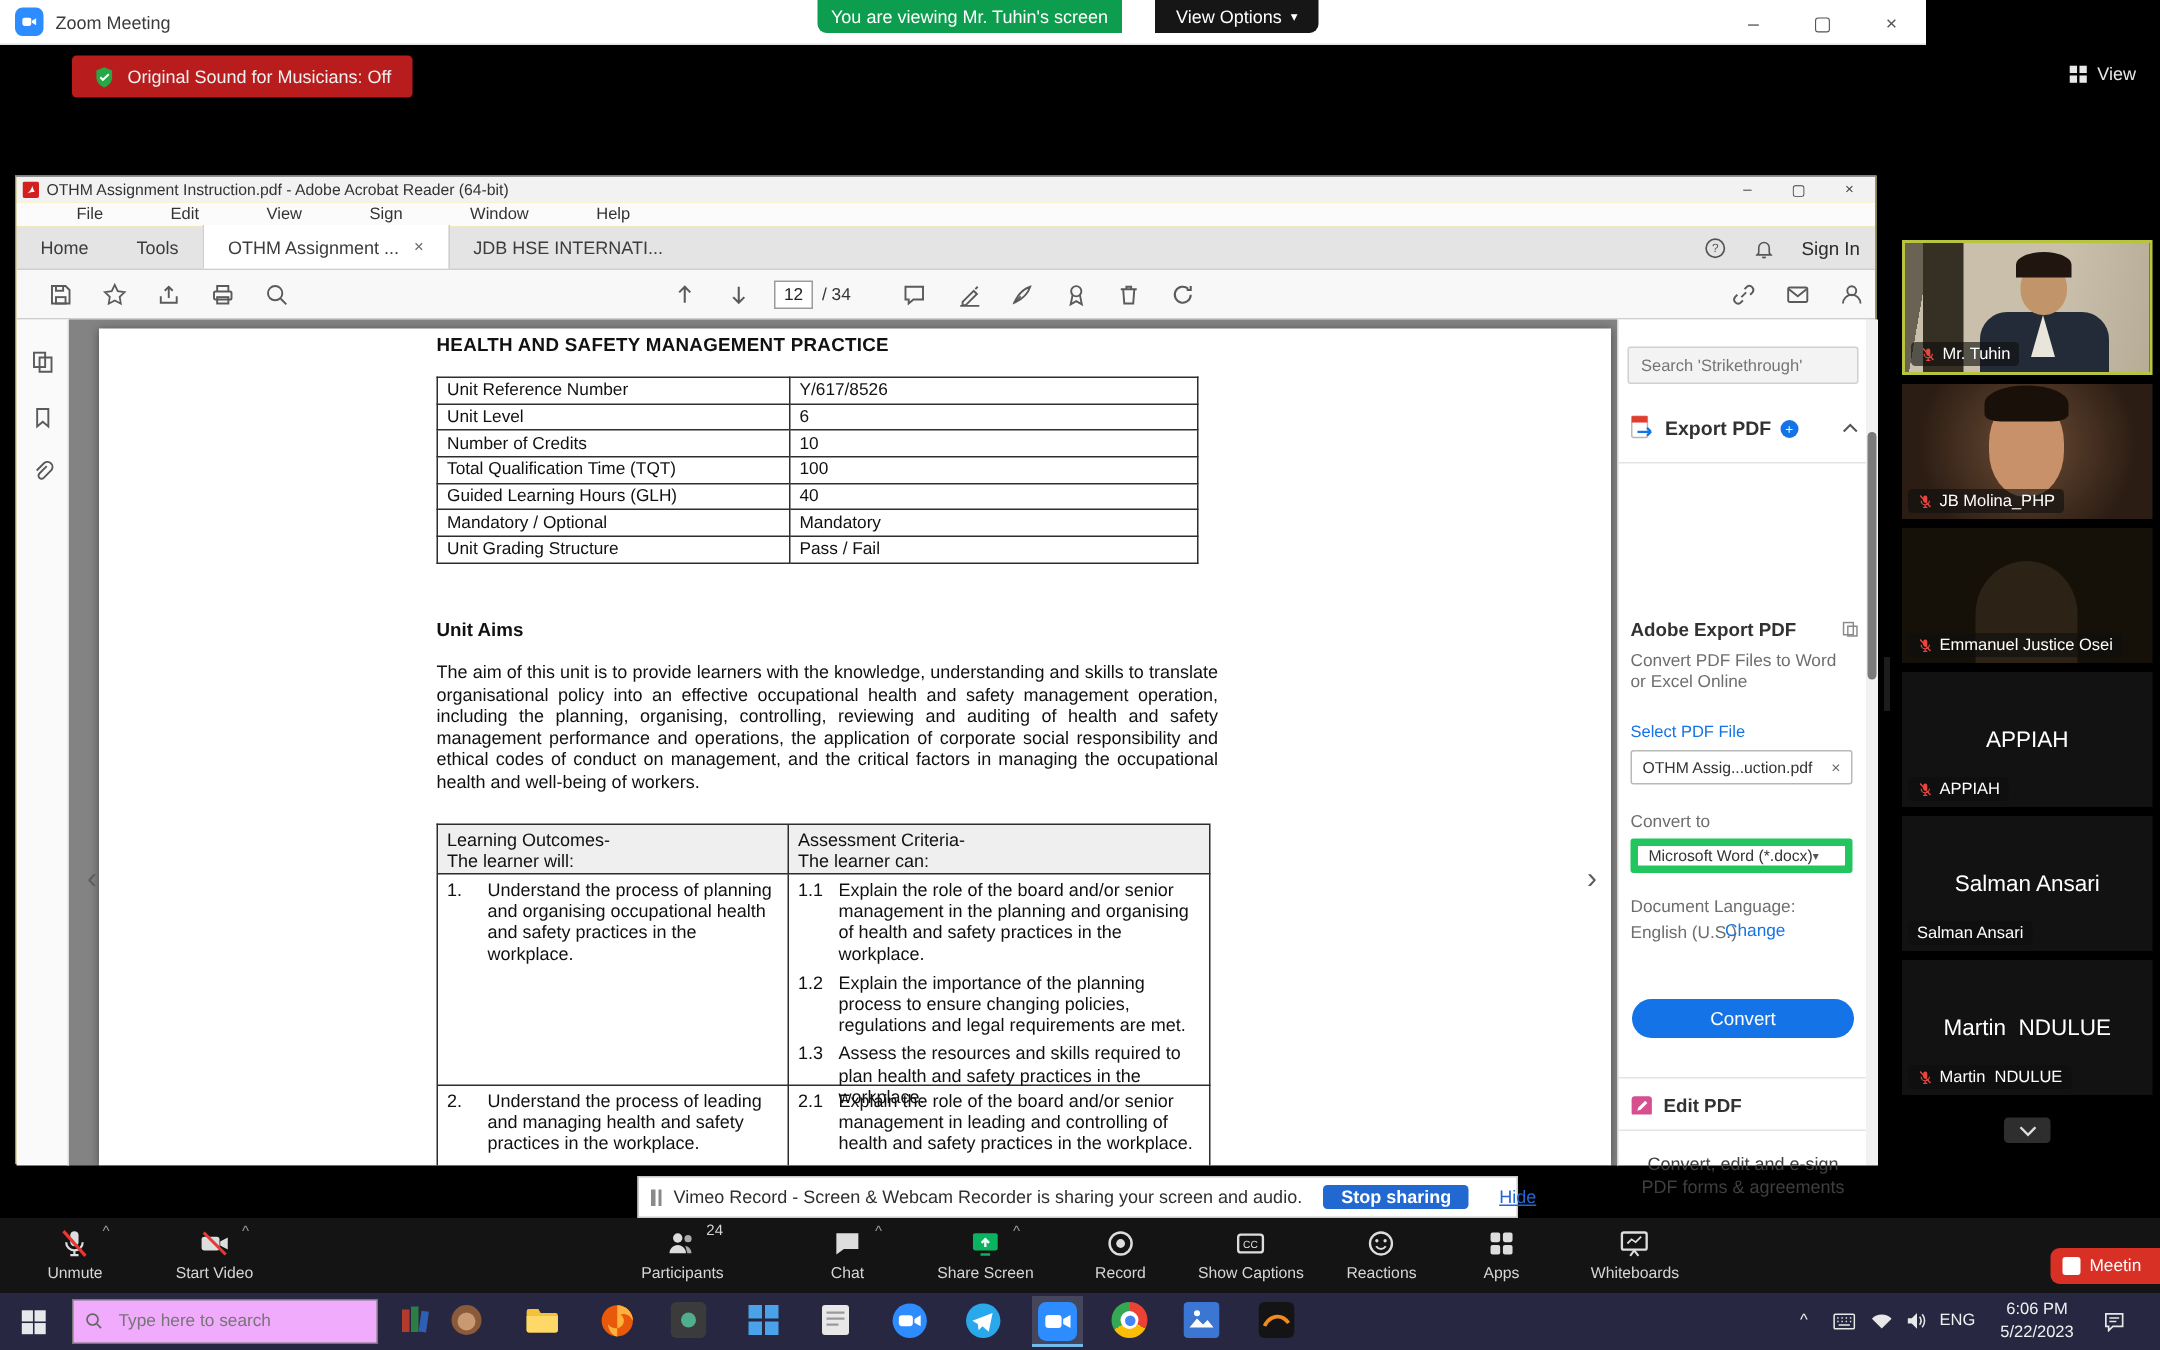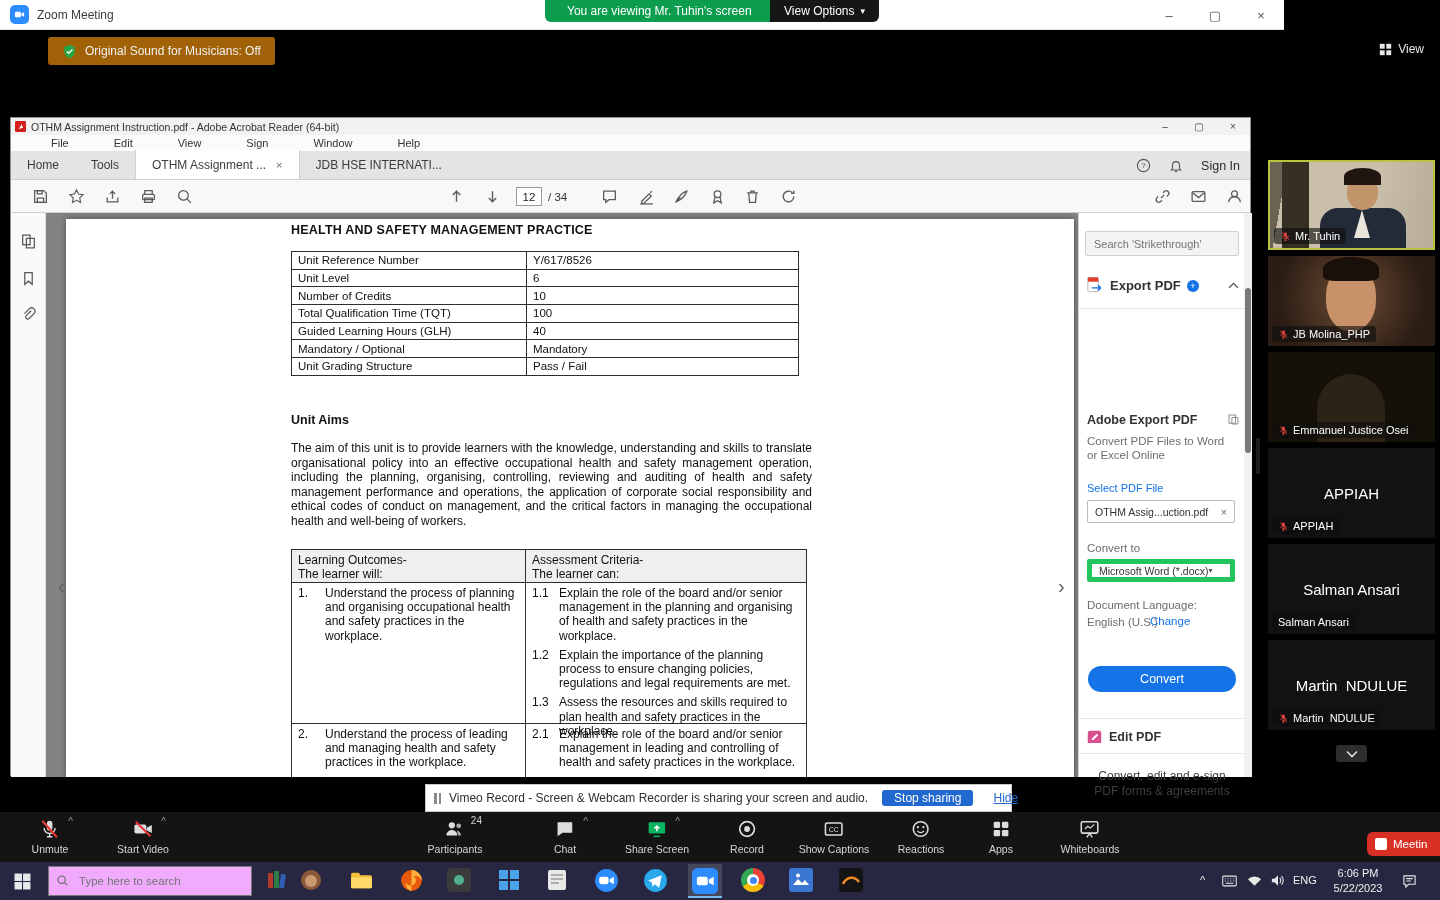--- a/index.html
+++ b/index.html
@@ -7,28 +7,28 @@
   body { position:relative; background:#000; font-family:"Liberation Sans", sans-serif; overflow:hidden; }
   .abs { position:absolute; }
   svg { display:block; }
 
   
   .ztitle { left:0; top:0; width:1284px; height:30px; background:#fff; border-bottom:1px solid #e2e2e2; }
   .ztitle-left { position:absolute; left:10px; top:5px; display:flex; align-items:center; gap:8px; }
   .zcam-logo { width:19px; height:19px; border-radius:5px; background:#2d8cff; display:flex; align-items:center; justify-content:center; }
   .ztitle-text { font-size:12px; color:#3c3c3c; }
   .viewing-banner { position:absolute; left:545px; top:0; height:22px; background:#0c9d4e; color:#fff; font-size:12px;
-    display:flex; align-items:center; padding:0 22px; border-radius:0 0 0 6px; white-space:nowrap; }
+    display:flex; align-items:center; padding:0 9px; border-radius:0 0 0 6px; white-space:nowrap; }
   .view-options { position:absolute; left:770px; top:0; height:22px; background:#161616; color:#fff; font-size:12px;
     display:flex; align-items:center; gap:6px; padding:0 14px; border-radius:0 0 6px 0; white-space:nowrap; }
   .winbtns { position:absolute; right:0; top:0; height:30px; display:flex; }
   .winbtn { width:46px; height:30px; display:flex; align-items:center; justify-content:center; color:#555; font-size:13px; }
 
   
-  .sound-badge { left:48px; top:37px; height:28px; background:#a16207; border-radius:3px; display:flex; align-items:center;
+  .sound-badge { left:48px; top:37px; height:28px; background:#b91c1c; border-radius:3px; display:flex; align-items:center;
     gap:8px; padding:0 14px; color:#f0f0f0; font-size:12px; }
   .view-btn { right:16px; top:42px; display:flex; align-items:center; gap:6px; color:#e8e8e8; font-size:12px; }
 
   
   .acrobat { left:10px; top:117px; width:1241px; height:659px; background:#fde047; border:1px solid #8f8f8f; box-shadow:0 0 18px rgba(0,0,0,.55); }
   .ac-titlebar { position:absolute; left:0; top:0; width:100%; height:17px; background:#f2f2f2; display:flex; align-items:center; padding:0 4px; gap:5px; }
   .ac-title { font-size:10.5px; color:#333; white-space:nowrap; }
   .ac-winbtns { position:absolute; right:0; top:0; display:flex; }
   .ac-winbtn { width:34px; height:17px; display:flex; align-items:center; justify-content:center; font-size:10px; color:#444; }
   .ac-menubar { position:absolute; left:0; top:17px; width:100%; height:16px; background:#fbfbfb; display:flex; align-items:center; gap:17px; padding:0 12px; }
@@ -119,21 +119,21 @@
   .tile-chevron { position:absolute; left:1336px; top:745px; width:31px; height:17px; background:#2e2e2e; border-radius:3px;
     display:flex; align-items:center; justify-content:center; }
   .share-divider { position:absolute; left:1256px; top:438px; width:4px; height:36px; background:#1c1c1c; }
 
   
   .vimeo { left:425px; top:784px; width:587px; height:28px; background:#fff; border:1px solid #c8c8c8; display:flex; align-items:center;
     padding:0 8px; gap:8px; box-shadow:0 1px 5px rgba(0,0,0,.35); }
   .pausebars { display:flex; gap:2px; }
   .pausebars i { display:block; width:2.5px; height:11px; background:#8a8a8a; }
   .vimeo-text { font-size:12px; color:#2f2f2f; white-space:nowrap; }
-  .stop-btn { background:#2268d1; color:#fff; border:none; border-radius:3px; font-size:12px; height:16px; padding:0 12px; margin-left:6px; white-space:nowrap; }
+  .stop-btn { background:#2268d1; color:#fff; border:none; border-radius:3px; font-size:12px; height:16px; padding:0 12px; margin-left:6px; white-space:nowrap;font-weight:bold; }
   .hide-link { color:#2268d1; font-size:12px; text-decoration:underline; margin-left:12px; }
 
   
   .zbar { left:0; top:812px; width:1440px; height:50px; background:#141414; }
   .zbtn { position:absolute; top:6px; transform:translateX(-50%); display:flex; flex-direction:column; align-items:center; gap:3px; }
   .zico { position:relative; height:22px; display:flex; align-items:center; }
   .zlbl { font-size:10.5px; color:#d6d6d6; white-space:nowrap; }
   .zcaret { position:absolute; right:-12px; top:-2px; color:#9a9a9a; font-size:10px; }
   .pcount { position:absolute; right:-16px; top:-3px; color:#d6d6d6; font-size:10px; }
   .meet-chip { position:absolute; left:1367px; top:20px; width:73px; height:24px; background:#d93025; border-radius:6px 0 0 6px;

